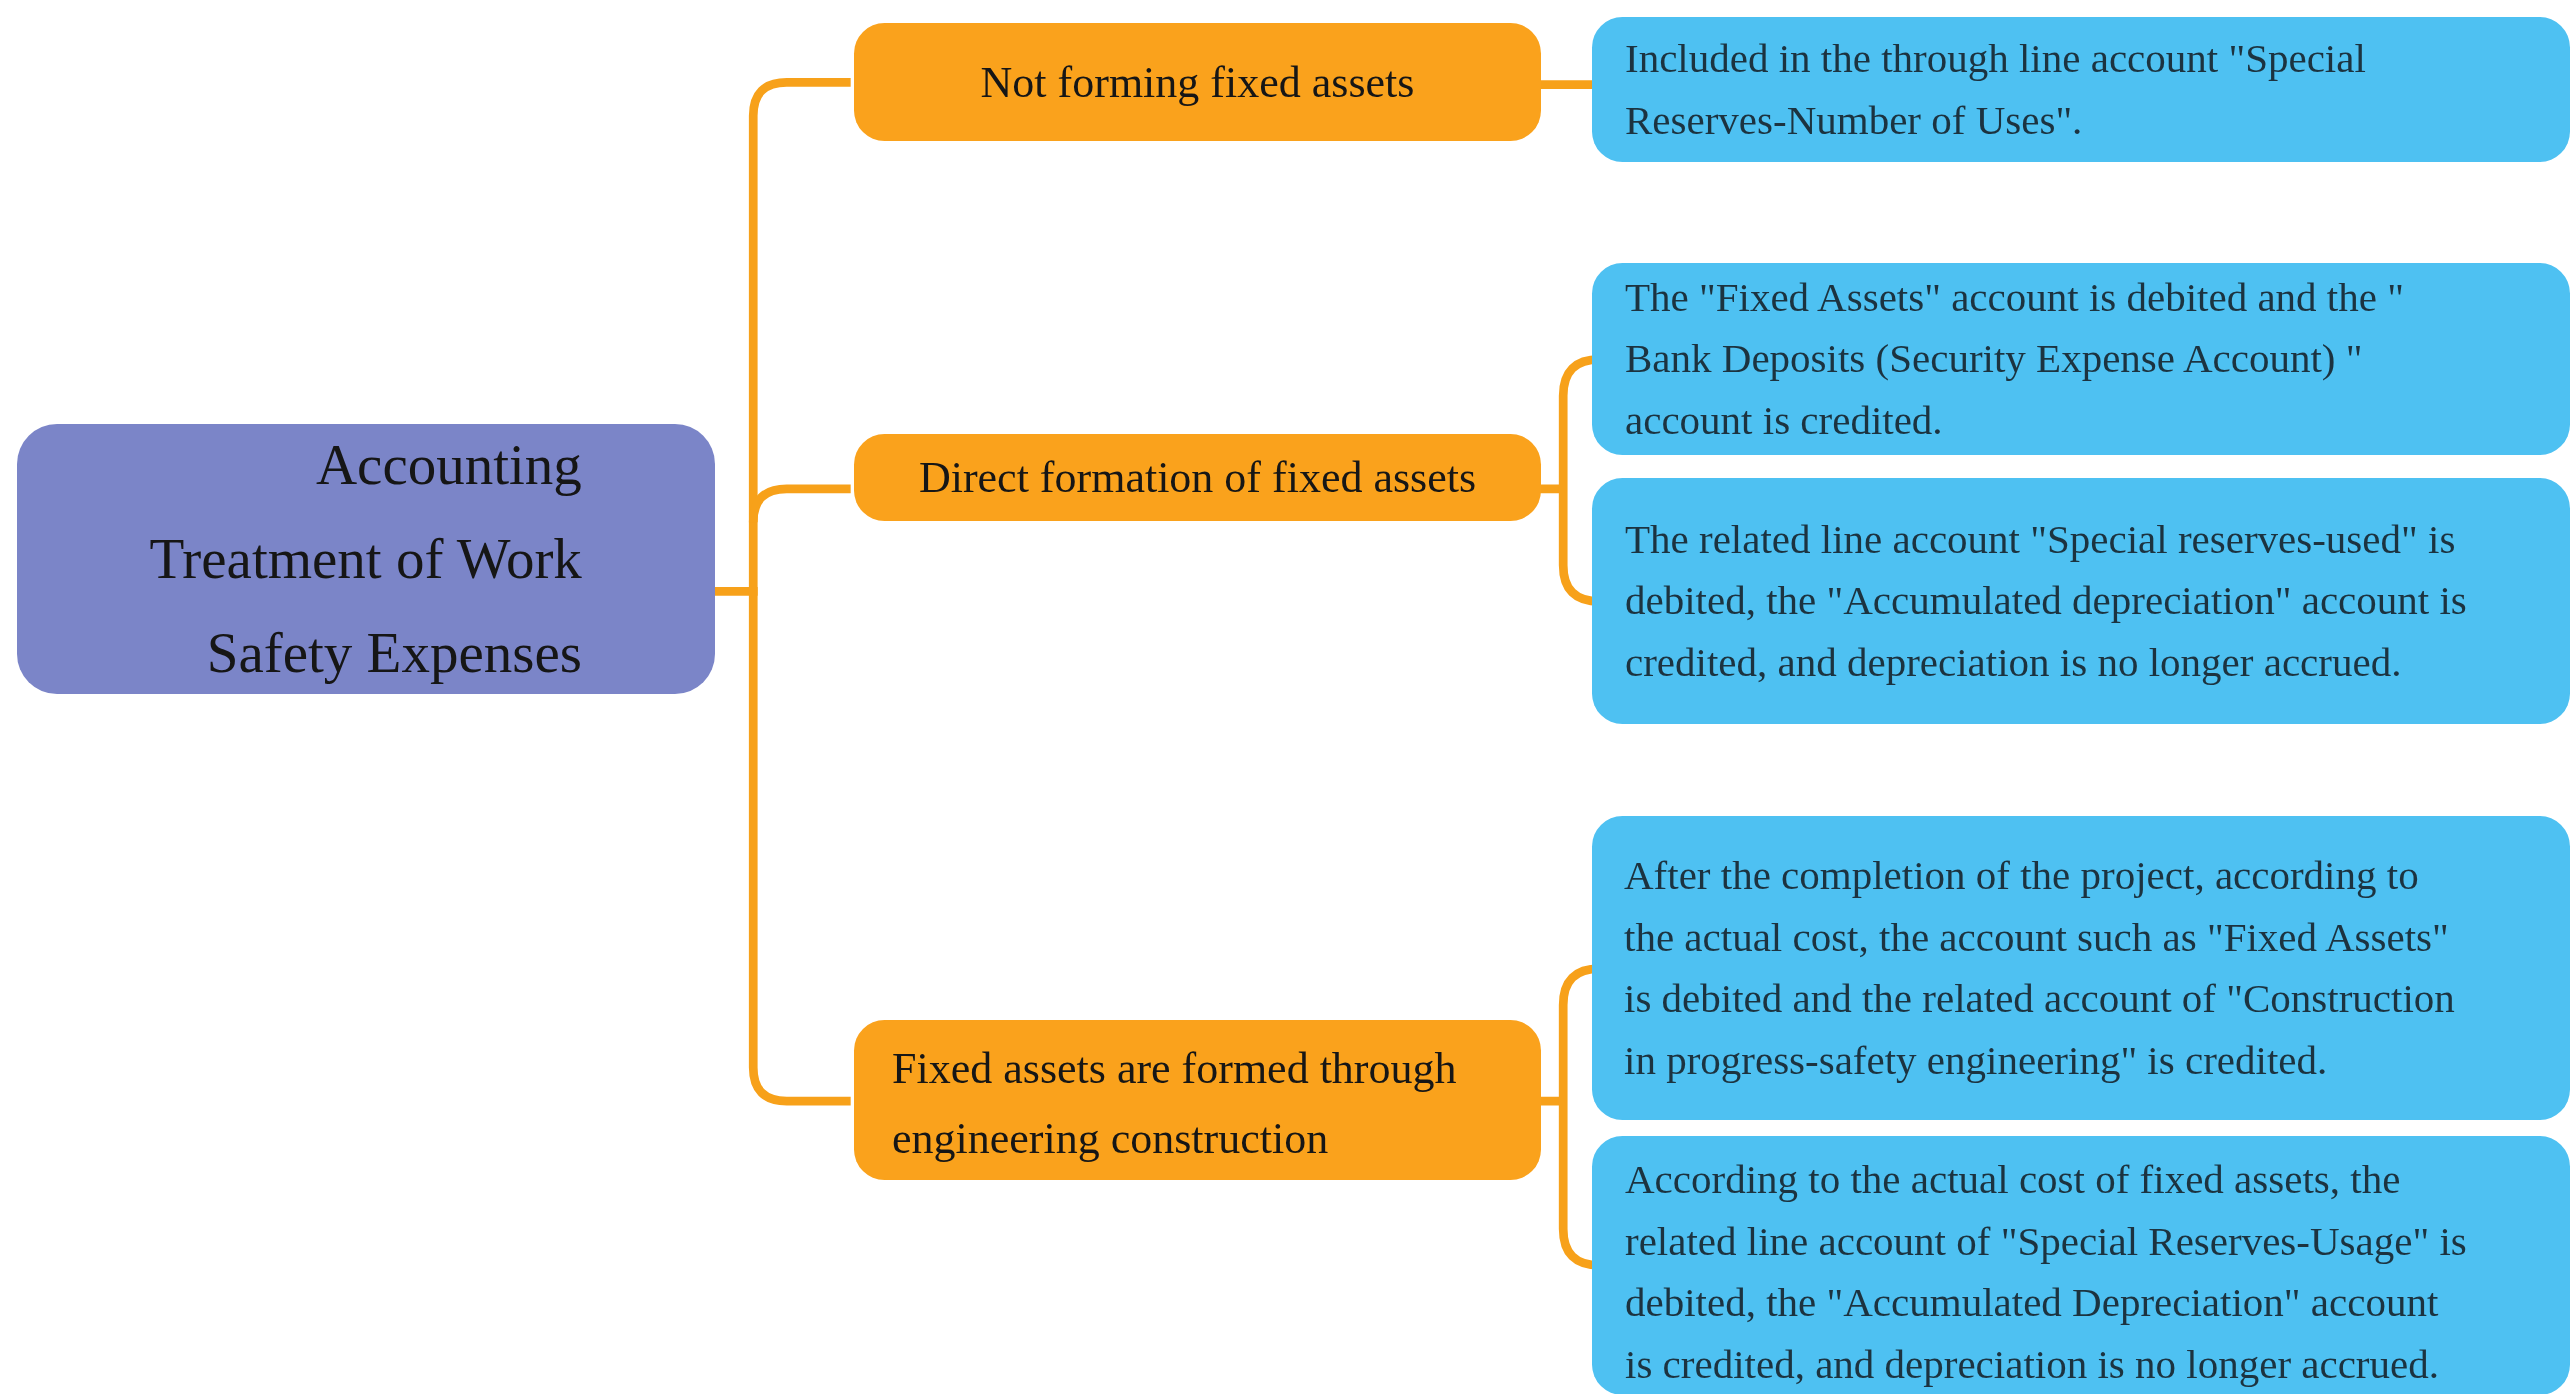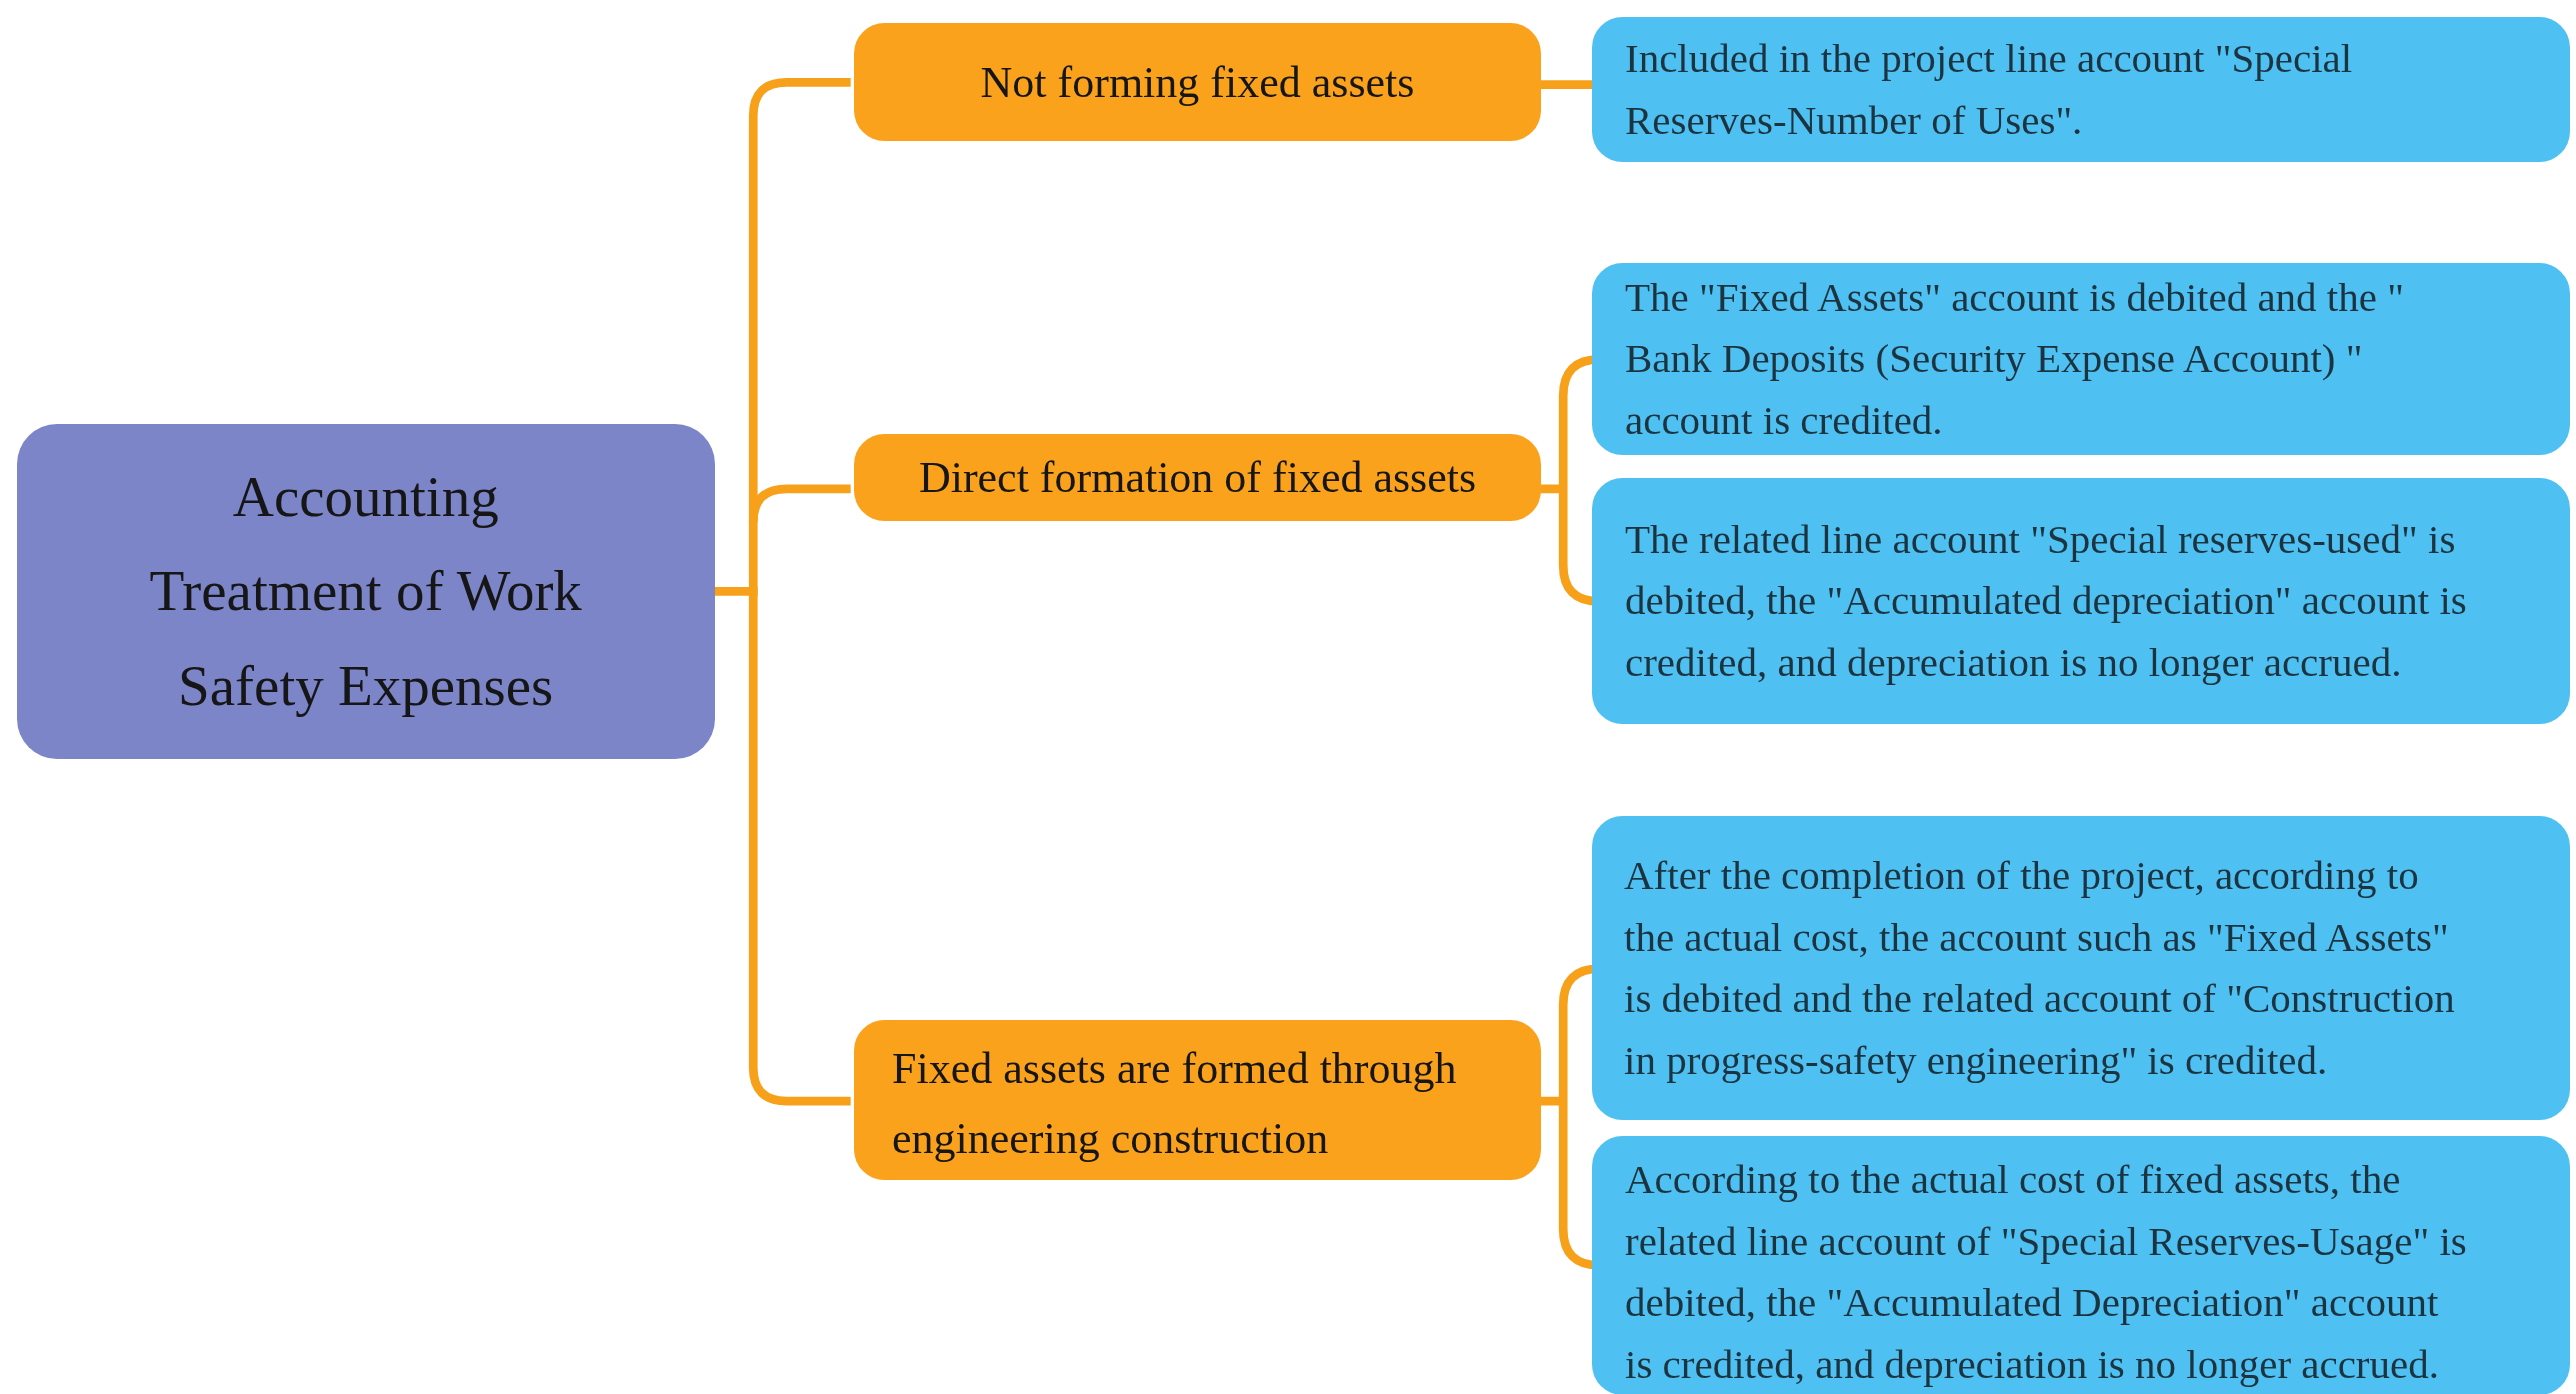--- a/index.html
+++ b/index.html
@@ -36,26 +36,26 @@
     box-sizing: border-box;
     display: flex;
     align-items: center;
     justify-content: center;
     white-space: pre-line;
     z-index: 1;
   }
   .node span { display: block; }
   .root {
     left: 16.7px; top: 424px;
-    width: 698px; height: 335px;
+    width: 698px; height: 270px;
     background: var(--root-fill, #7b85c8);
     border-radius: 40px;
     font-size: 57px;
     line-height: 1.65;
-    text-align: center;
+    text-align: right;
     color: var(--node-text, #161616);
   }
   .branch {
     background: var(--branch-fill, #faa21c);
     border-radius: 30.5px;
     font-size: 44px;
     color: var(--node-text, #161616);
     margin-left: 11px;
   }
   .branch-1 {
@@ -123,21 +123,21 @@
   <div class="node branch branch-2">
     <span>Direct formation of fixed assets</span>
   </div>
 
   <div class="node branch branch-3">
     <span>Fixed assets are formed through
 engineering construction</span>
   </div>
 
   <div class="node leaf leaf-1-1">
-    <span>Included in the project line account "Special
+    <span>Included in the through line account "Special
 Reserves-Number of Uses".</span>
   </div>
 
   <div class="node leaf leaf-2-1">
     <span>The "Fixed Assets" account is debited and the "
 Bank Deposits (Security Expense Account) "
 account is credited.</span>
   </div>
 
   <div class="node leaf leaf-2-2">

